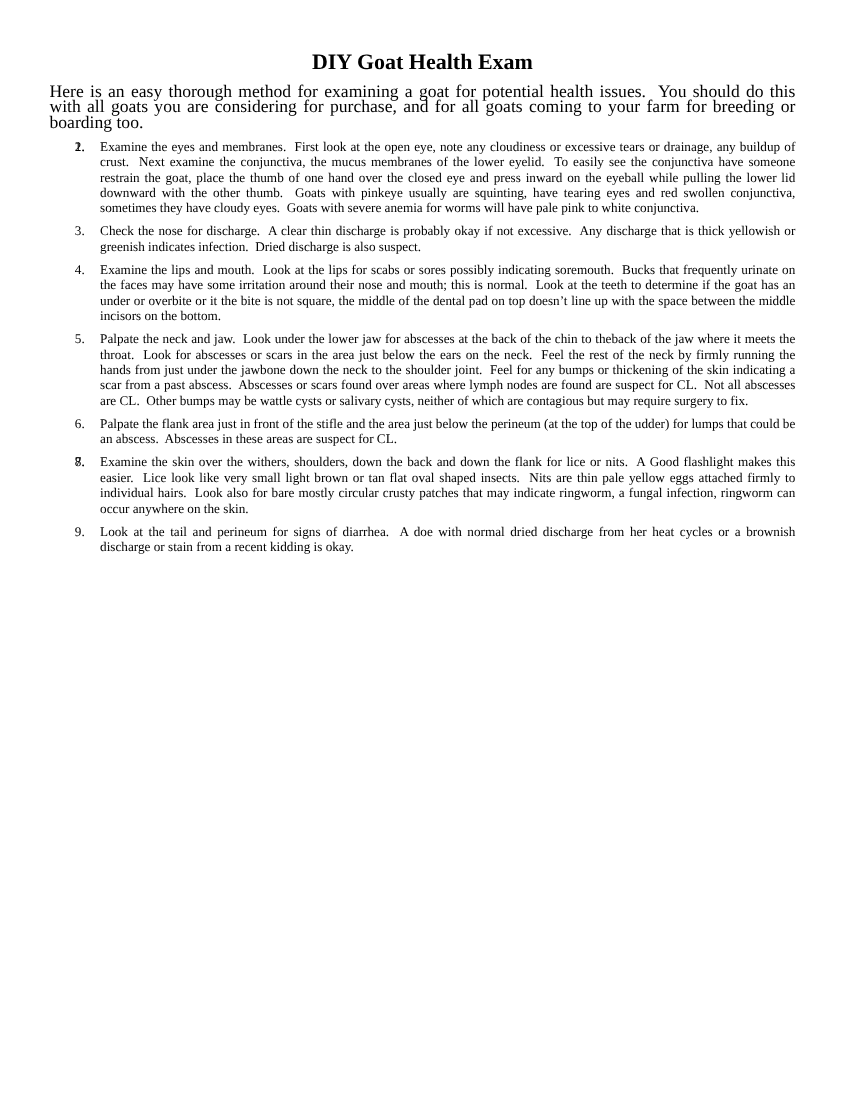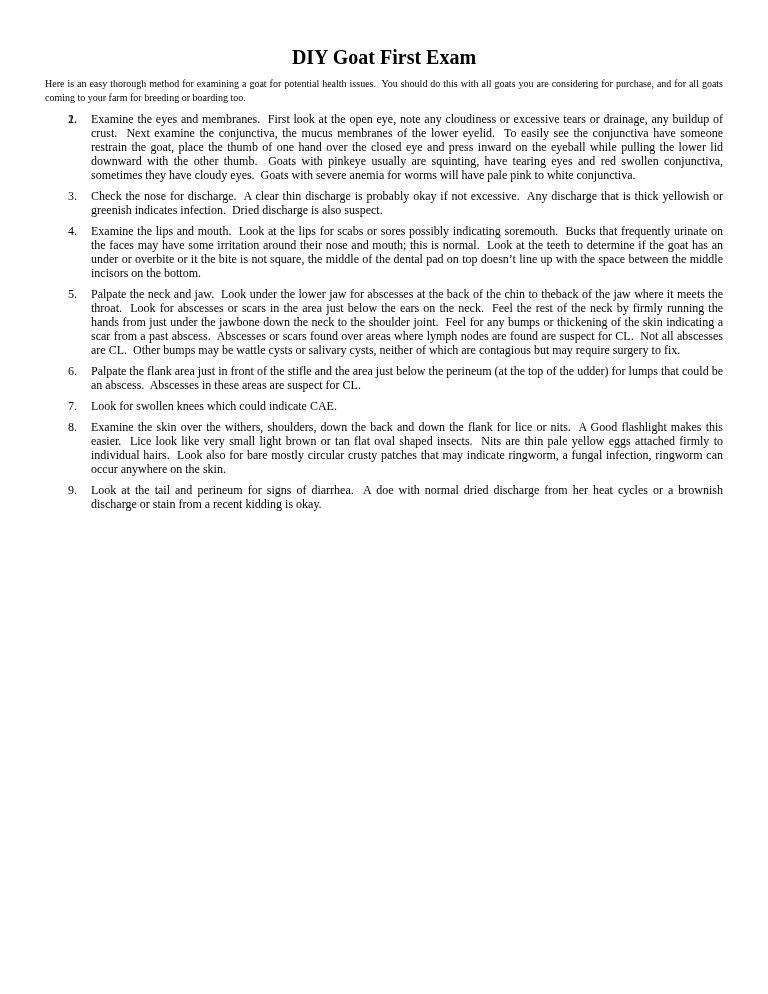--- a/index.html
+++ b/index.html
@@ -23,21 +23,21 @@
     padding: 46px 45px 0 45px;
   }
   .title {
     font-size: 20px;
     line-height: 23px;
     font-weight: bold;
     text-align: center;
     margin: 0 0 8px 0;
   }
   .intro {
-    font-size: 10px;
+    font-size: 16px;
     line-height: 14px;
     text-align: justify;
     margin: 0 0 7px 0;
   }
   .items {
     list-style: none;
     margin: 0;
     padding: 0;
   }
   .item {
@@ -52,21 +52,21 @@
     left: -23px;
     top: 0;
     white-space: nowrap;
   }
 </style>
 </head>
 <body>
 
 <div class="page">
 
-  <h1 class="title">DIY Goat First Exam</h1>
+  <h1 class="title">DIY Goat Health Exam</h1>
 
   <p class="intro">Here is an easy thorough method for examining a goat for potential health issues.&nbsp; You should do this with all goats you are considering for purchase, and for all goats coming to your farm for breeding or boarding too.</p>
 
   <ol class="items">
     <li class="item">
       <span class="num">1.</span>
     </li>
     <li class="item">
       <span class="num">2.</span>
       <span class="txt">Examine the eyes and membranes.&nbsp; First look at the open eye, note any cloudiness or excessive tears or drainage, any buildup of crust.&nbsp; Next examine the conjunctiva, the mucus membranes of the lower eyelid.&nbsp; To easily see the conjunctiva have someone restrain the goat, place the thumb of one hand over the closed eye and press inward on the eyeball while pulling the lower lid downward with the other thumb.&nbsp; Goats with pinkeye usually are squinting, have tearing eyes and red swollen conjunctiva, sometimes they have cloudy eyes.&nbsp; Goats with severe anemia for worms will have pale pink to white conjunctiva.</span>
@@ -82,21 +82,20 @@
     <li class="item">
       <span class="num">5.</span>
       <span class="txt">Palpate the neck and jaw.&nbsp; Look under the lower jaw for abscesses at the back of the chin to theback of the jaw where it meets the throat.&nbsp; Look for abscesses or scars in the area just below the ears on the neck.&nbsp; Feel the rest of the neck by firmly running the hands from just under the jawbone down the neck to the shoulder joint.&nbsp; Feel for any bumps or thickening of the skin indicating a scar from a past abscess.&nbsp; Abscesses or scars found over areas where lymph nodes are found are suspect for CL.&nbsp; Not all abscesses are CL.&nbsp; Other bumps may be wattle cysts or salivary cysts, neither of which are contagious but may require surgery to fix.</span>
     </li>
     <li class="item">
       <span class="num">6.</span>
       <span class="txt">Palpate the flank area just in front of the stifle and the area just below the perineum (at the top of the udder) for lumps that could be an abscess.&nbsp; Abscesses in these areas are suspect for CL.</span>
     </li>
     <li class="item">
       <span class="num">7.</span>
-      <span class="txt">Look for swollen knees which could indicate CAE.</span>
     </li>
     <li class="item">
       <span class="num">8.</span>
       <span class="txt">Examine the skin over the withers, shoulders, down the back and down the flank for lice or nits.&nbsp; A Good flashlight makes this easier.&nbsp; Lice look like very small light brown or tan flat oval shaped insects.&nbsp; Nits are thin pale yellow eggs attached firmly to individual hairs.&nbsp; Look also for bare mostly circular crusty patches that may indicate ringworm, a fungal infection, ringworm can occur anywhere on the skin.</span>
     </li>
     <li class="item">
       <span class="num">9.</span>
       <span class="txt">Look at the tail and perineum for signs of diarrhea.&nbsp; A doe with normal dried discharge from her heat cycles or a brownish discharge or stain from a recent kidding is okay.</span>
     </li>
   </ol>

